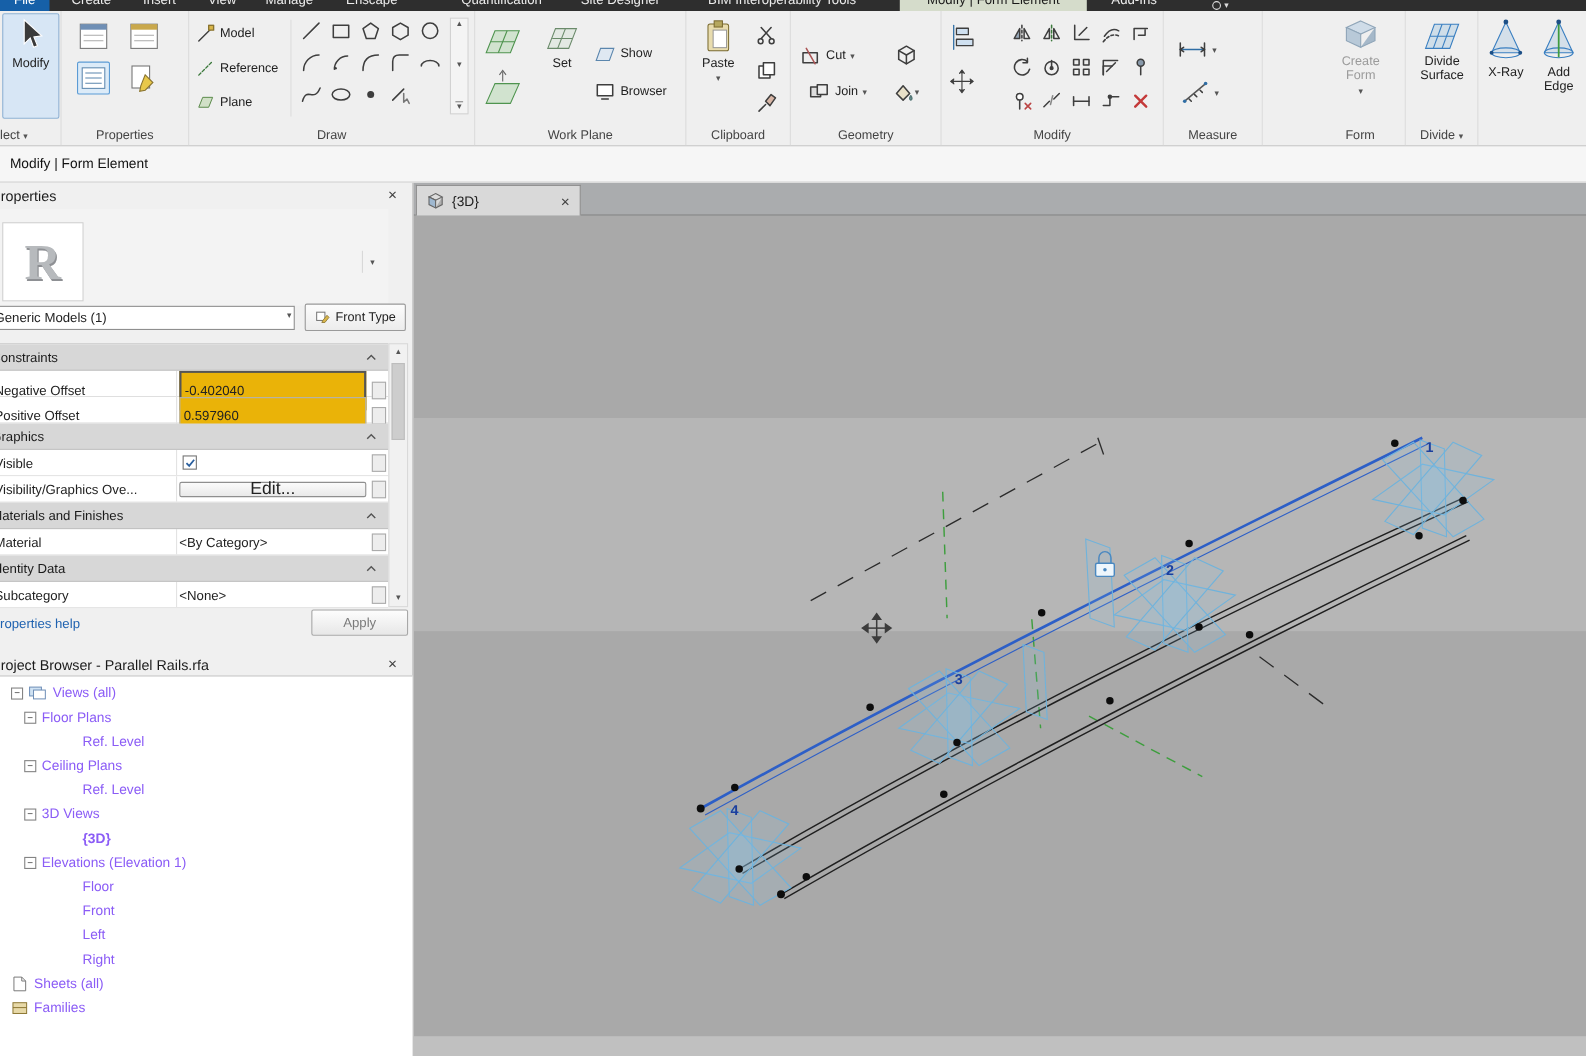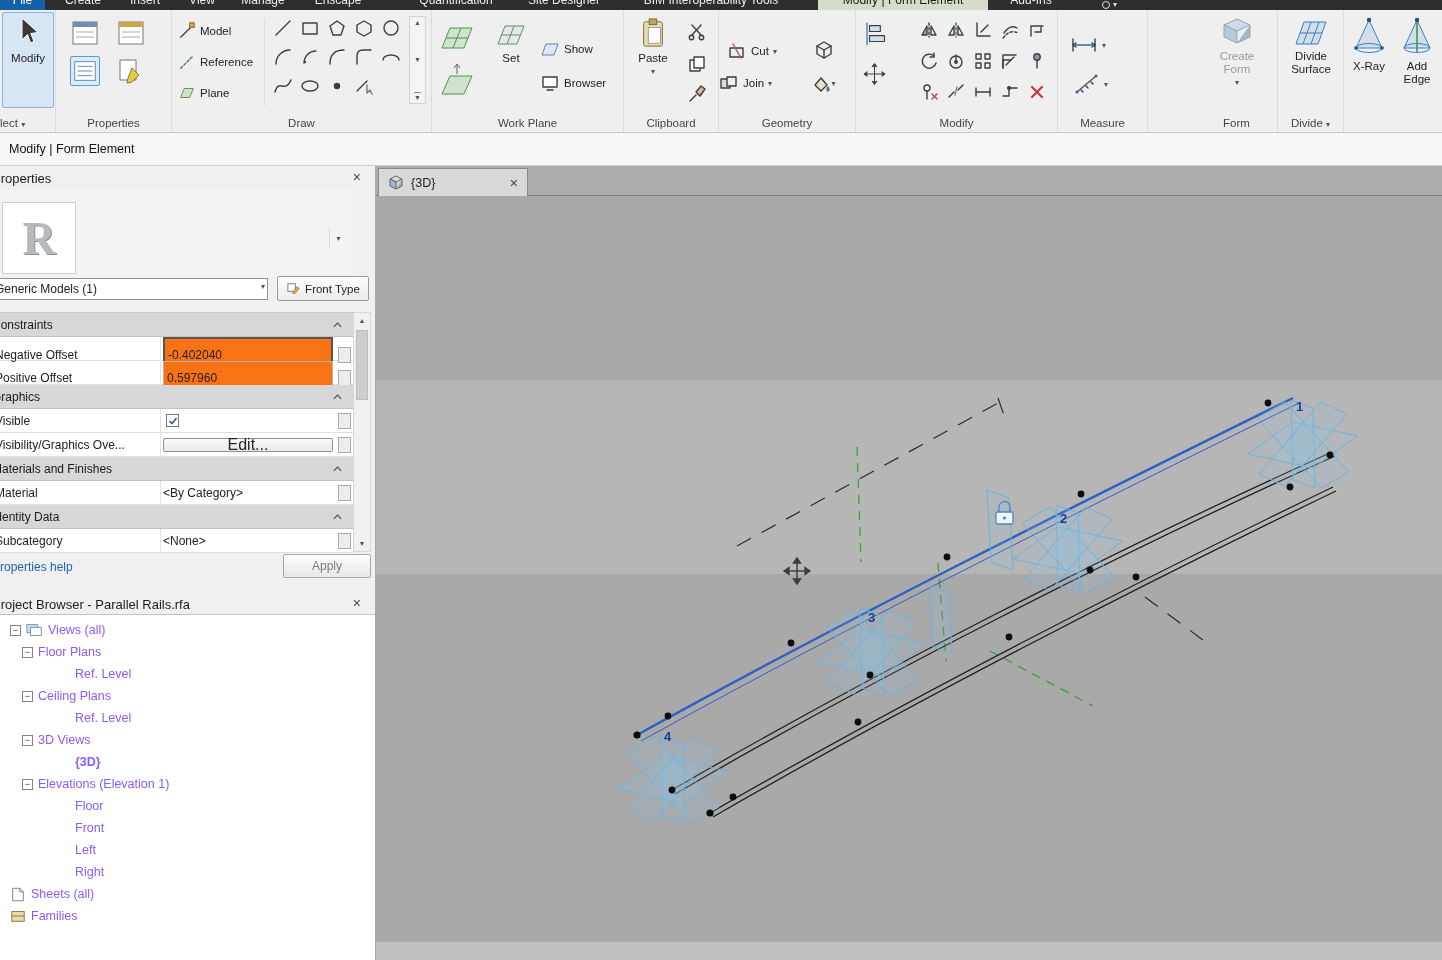--- a/index.html
+++ b/index.html
@@ -45,21 +45,21 @@
 .combo{position:absolute;left:-8px;top:112px;width:276px;height:22px;background:#fff;border:1px solid #8f8f8f;display:flex;align-items:center;padding-left:2px;white-space:nowrap;overflow:hidden}
 .combo .cdd{position:absolute;right:2px;top:3px;color:#555}
 .edittype{position:absolute;left:277px;top:110px;width:92px;height:25px;background:linear-gradient(#fcfcfc,#ececec);border:1px solid #9a9a9a;border-radius:2px;display:flex;align-items:center;justify-content:center;gap:4px;font-size:11.5px;cursor:default}
 .pgrid{position:absolute;left:0;top:146px;width:353px;background:#fff;border-top:1px solid #c9c9c9}
 .pgroup{height:24px;background:#d7d7d7;border-bottom:1px solid #c2c2c2;display:flex;align-items:center;position:relative;font-size:12px;color:#1a1a1a}
 .pgroup .chev{position:absolute;right:10px;top:8px}
 .prow{display:grid;grid-template-columns:160px 175px 18px;height:24px;border-bottom:1px solid #dfdfdf;background:#fff;align-items:center}
 .prow .lbl{padding-left:3px;white-space:nowrap}
 .vcell{height:100%;display:flex;align-items:center;border-left:1px solid #e3e3e3;padding:0 2px}
 .assoc{width:13px;height:16px;border:1px solid #ababab;background:#ededed;margin:0 auto}
-.inp{width:100%;height:19px;background:#f97316;border:1px solid #b3b3b3;display:flex;align-items:center;padding:16px 3px}
+.inp{width:100%;height:19px;background:#eab308;border:1px solid #b3b3b3;display:flex;align-items:center;padding:16px 3px}
 .inp.focus{border:2px solid #555;height:21px}
 .cellbtn{width:100%;height:14px;background:linear-gradient(#fbfbfb,#e9e9e9);border:1px solid #8f8f8f;border-radius:2px;display:flex;align-items:center;justify-content:center;font-size:16px;cursor:default}
 .cbx{width:13px;height:13px;border:1px solid #767676;background:#fff;margin-left:3px;display:flex;align-items:center;justify-content:center}
 .pscroll{position:absolute;left:353px;top:146px;width:18px;height:240px;background:#f1f1f1;border:1px solid #d9d9d9;font-size:7px;color:#555}
 .pscroll .sa{height:15px;display:flex;align-items:center;justify-content:center;cursor:default}
 .pscroll .thumb{position:absolute;left:2px;right:2px;top:17px;height:70px;background:#cdcdcd;border:1px solid #bdbdbd}
 .pscroll .sa.dn{position:absolute;bottom:0;left:0;right:0}
 .propfoot-link{position:absolute;left:0;top:394px;font-size:12px;color:#1f62b0;text-decoration:underline;cursor:default}
 .applybtn{position:absolute;left:283px;top:388px;width:88px;height:24px;background:linear-gradient(#fdfdfd,#e7e7e7);border:1px solid #a8a8a8;border-radius:2px;display:flex;align-items:center;justify-content:center;color:#7a7a7a;cursor:default}
 .pbhead{top:426px}
@@ -353,21 +353,21 @@
 
     <div class="panel" style="left:719px;width:137px">
       <div class="sbtn" style="left:8px;top:32px">
           <svg class="sk" width="20" height="18" viewBox="0 0 20 18">
             <rect x="3" y="6" width="13" height="9" fill="#eee"></rect>
             <line x1="6" y1="2" x2="14" y2="16" stroke="#a55"></line>
           </svg>
           <span>Cut</span>
           <span class="dd">▾</span>
         </div>
-      <div class="sbtn" style="left:0;top:64px">
+      <div class="sbtn" style="left:16px;top:64px">
           <svg class="sk" width="20" height="18" viewBox="0 0 20 18">
             <rect x="2" y="5" width="9" height="9" fill="#ddd"></rect>
             <rect x="8" y="3" width="9" height="9" fill="#eee"></rect>
           </svg>
           <span>Join</span>
           <span class="dd">▾</span>
         </div>
       <span class="gi" style="position:absolute;left:92px;top:28px">
           <svg class="sk" width="20" height="20" viewBox="0 0 20 20">
             <path d="M10,2 17,6 10,10 3,6 Z"></path>

